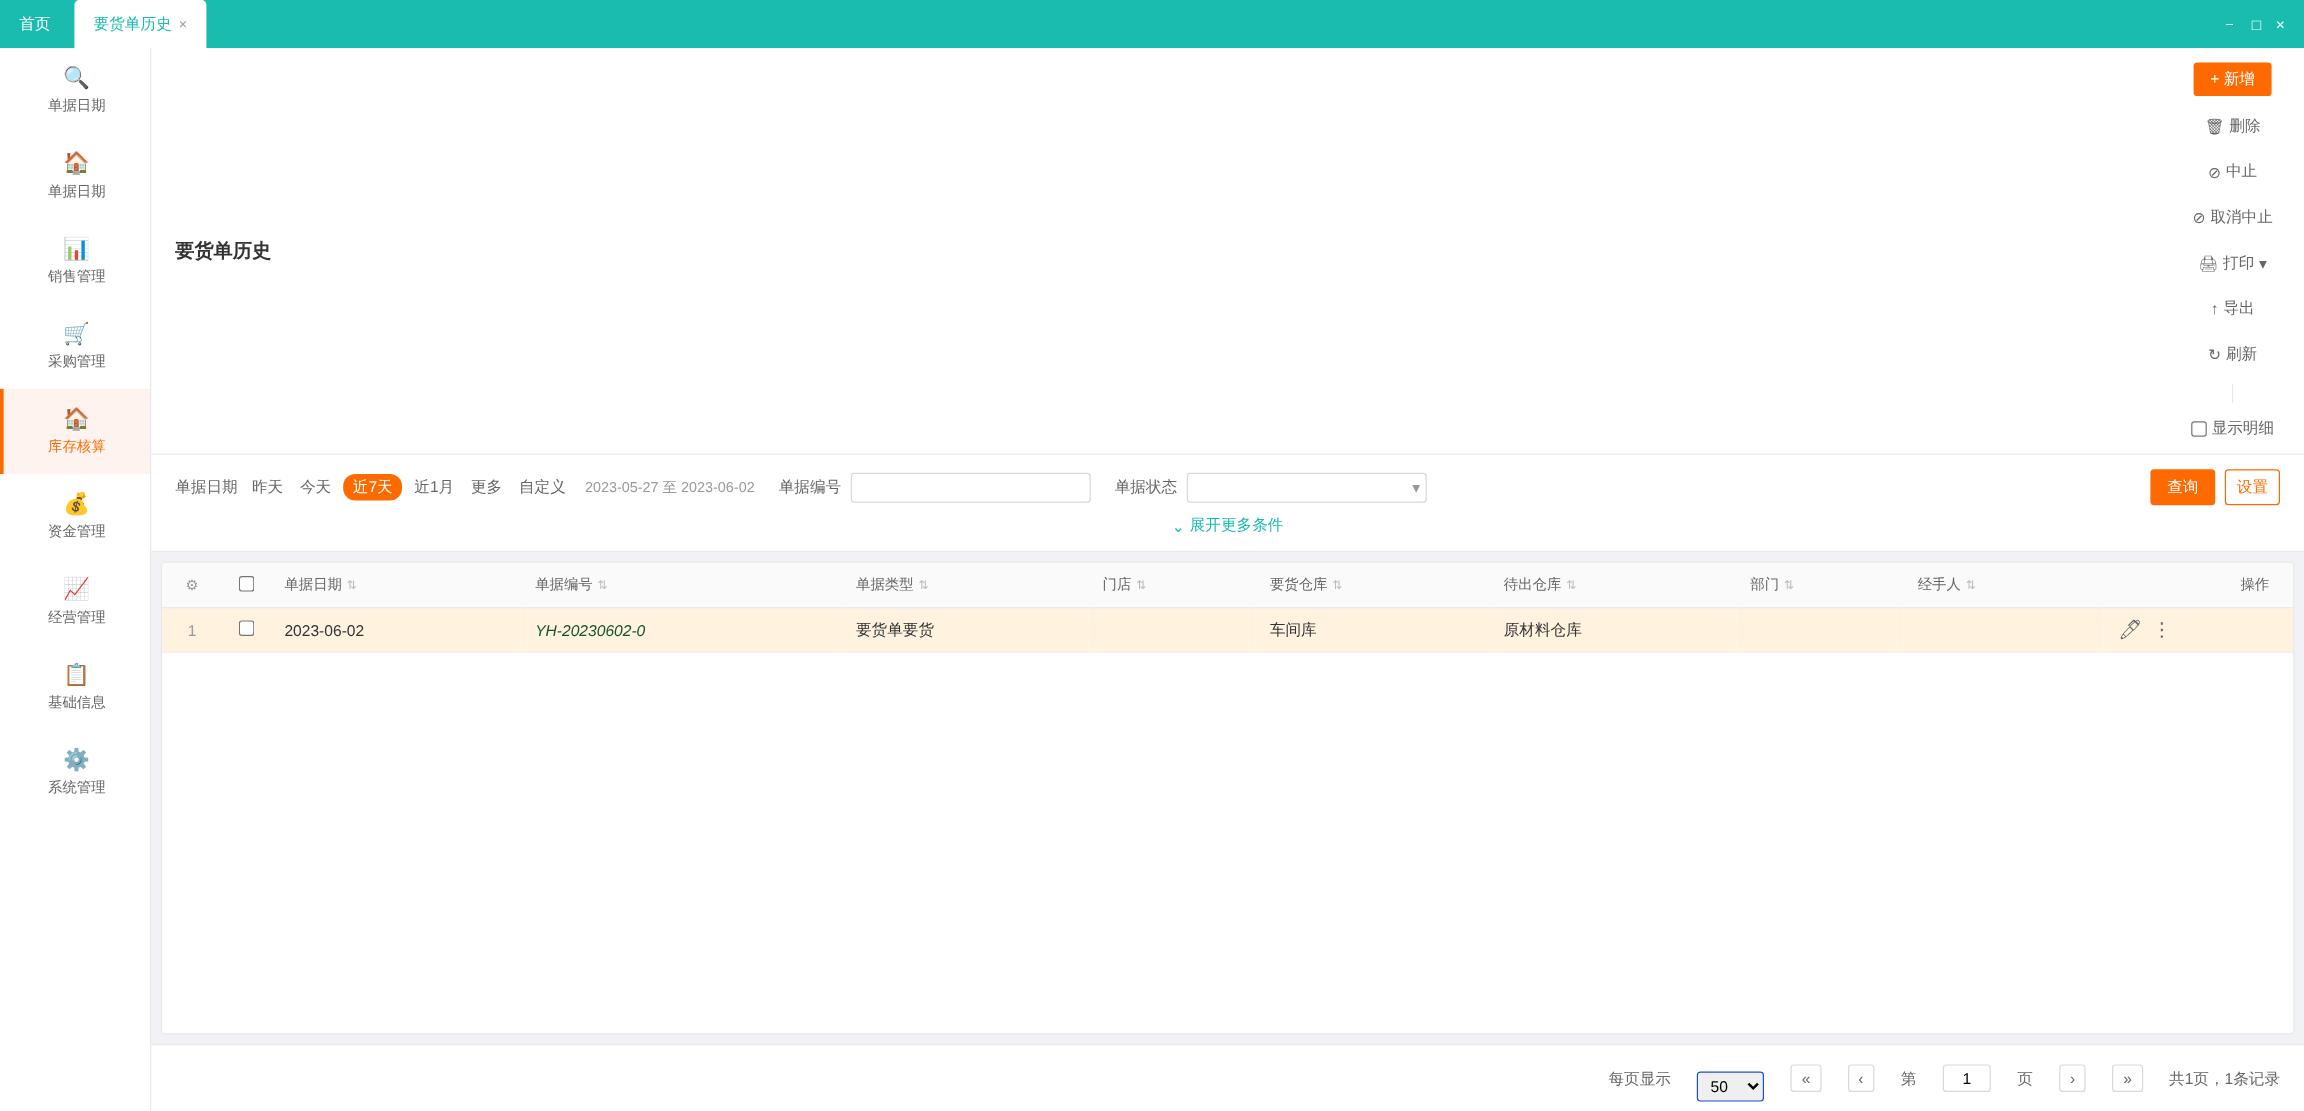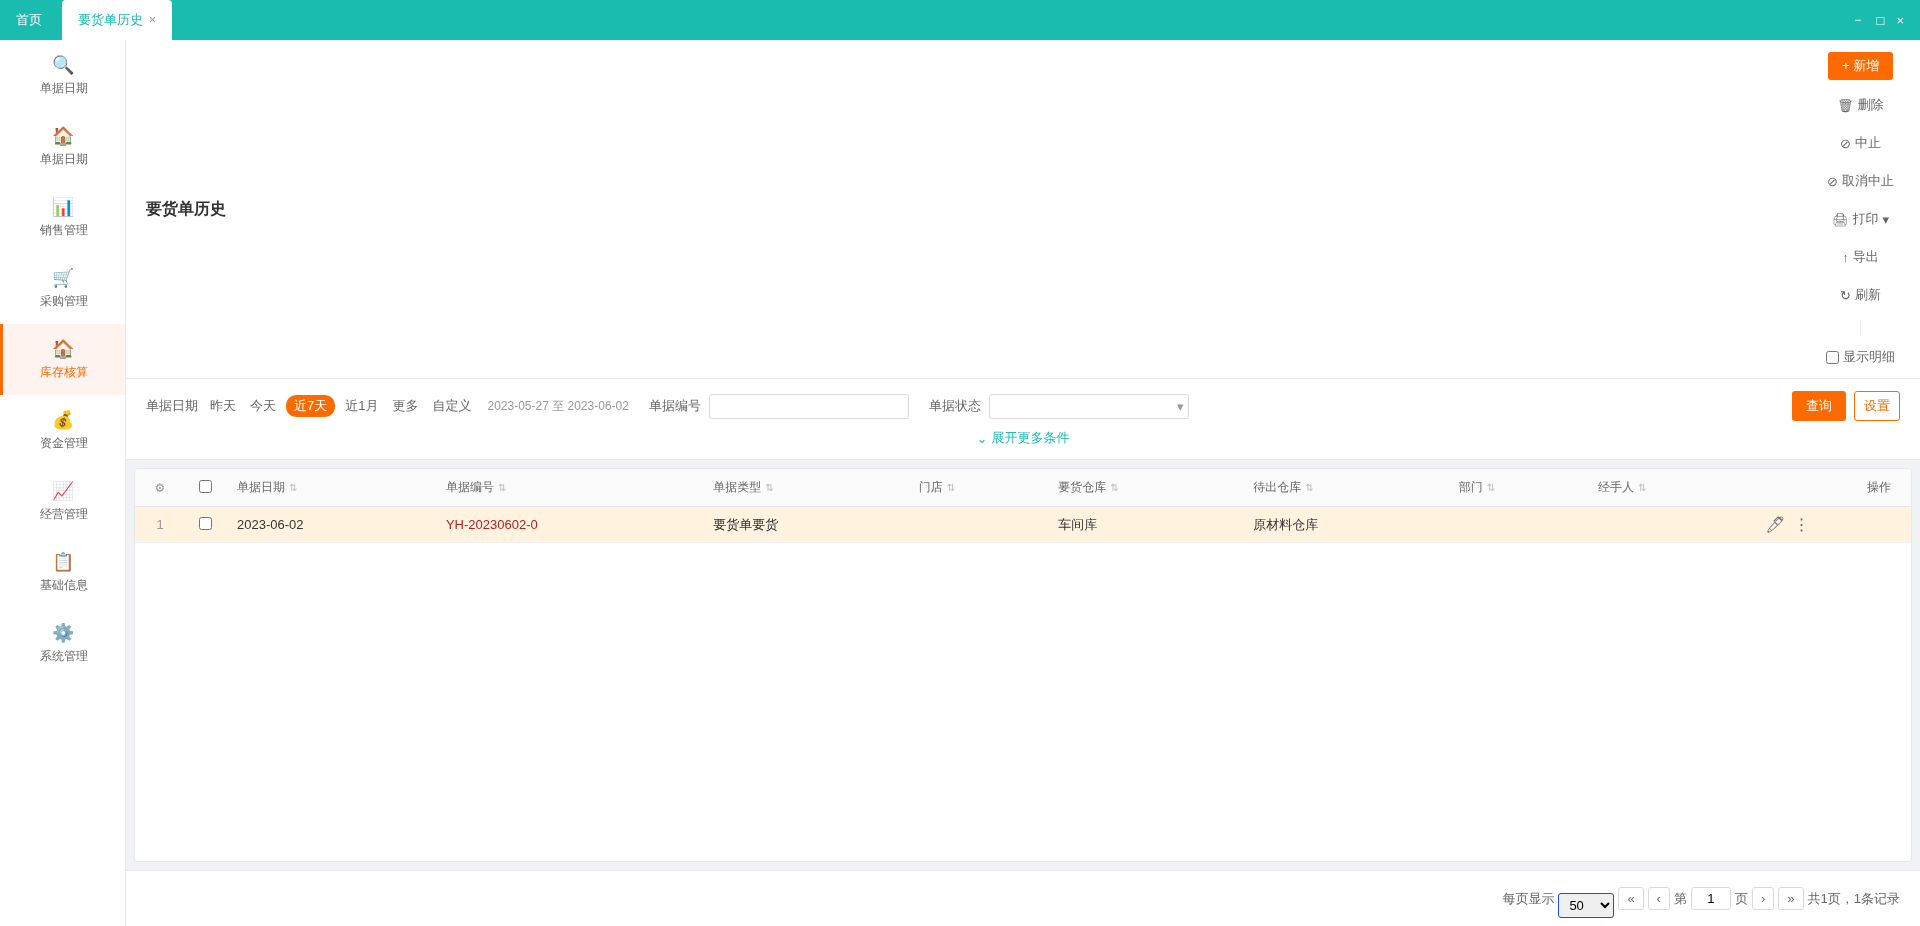--- a/index.html
+++ b/index.html
@@ -53,30 +53,30 @@
 
     
     .table-wrapper { flex: 1; overflow: auto; background: #fff; margin: 8px; border-radius: 4px; border: 1px solid #e8e8e8; display: flex; flex-direction: column; }
     table { width: 100%; border-collapse: collapse; font-size: 13px; }
     thead tr { background: #fafafa; }
     thead th { padding: 10px 12px; text-align: left; color: #666; font-weight: normal; border-bottom: 1px solid #e8e8e8; white-space: nowrap; font-size: 12px; }
     thead th .sort-icon { color: #bbb; margin-left: 4px; font-size: 10px; }
     tbody tr { border-bottom: 1px solid #f0f0f0; }
     tbody tr.highlighted { background: #fff3e0; }
     tbody td { padding: 8px 12px; color: #333; font-size: 13px; }
-    .link-text { color: #b91c1c; cursor: pointer; text-decoration: none; }
+    .link-text { color: #14532d; cursor: pointer; text-decoration: none; font-style: italic; }
     .action-icons { display: flex; align-items: center; gap: 8px; }
     .action-icon { color: #666; cursor: pointer; font-size: 16px; }
 
     
     .table-footer { background: #fafaf8; border-top: 1px solid #e8e8e8; padding: 8px 20px; display: flex; align-items: center; flex-shrink: 0; }
     .summary-label { color: #666; font-size: 13px; }
 
     
-    .pagination-bar { background: #fff; border-top: 1px solid #e8e8e8; padding: 8px 20px; display: flex; align-items: center; justify-content: flex-end; gap: 4px; flex-shrink: 0; }
+    .pagination-bar { background: #fff; border-top: 1px solid #e8e8e8; padding: 8px 20px; display: flex; align-items: center; justify-content: flex-end; gap: 22px; flex-shrink: 0; }
     .pagination-label { color: #666; font-size: 13px; }
     .pagination-select { border: 1px solid #1d4ed8; border-radius: 3px; padding: 3px 6px; font-size: 13px; outline: none; margin-top: 14px; }
     .pagination-btn { border: 1px solid #d9d9d9; background: #fff; border-radius: 3px; padding: 3px 8px; cursor: pointer; font-size: 13px; color: #666; }
     .pagination-btn:disabled { color: #ccc; cursor: not-allowed; border-color: #e8e8e8; }
     .page-input { border: 1px solid #d9d9d9; border-radius: 3px; padding: 3px 6px; width: 40px; text-align: center; font-size: 13px; outline: none; }
     .pagination-info { color: #666; font-size: 13px; }
 
     .checkbox-col { width: 40px; text-align: center; }
     .num-col { width: 50px; text-align: center; color: #999; }
 

